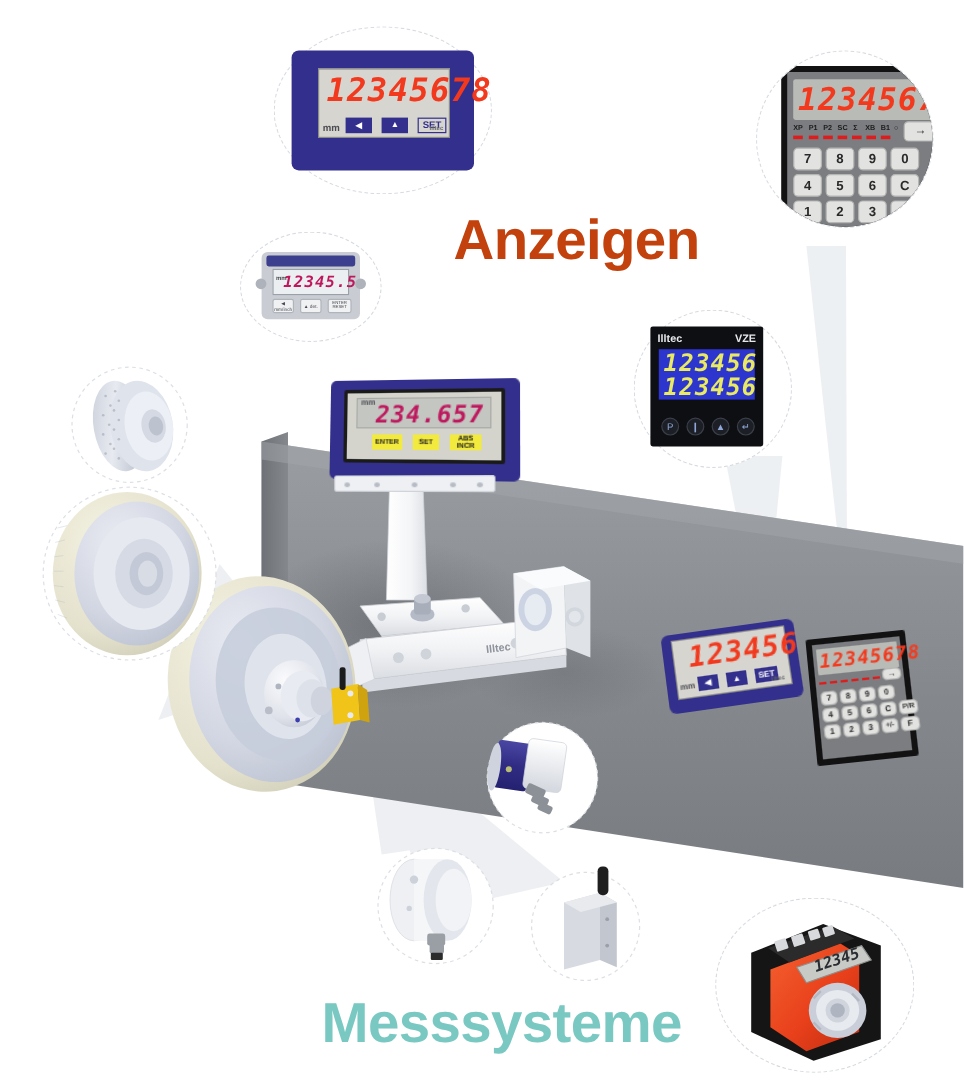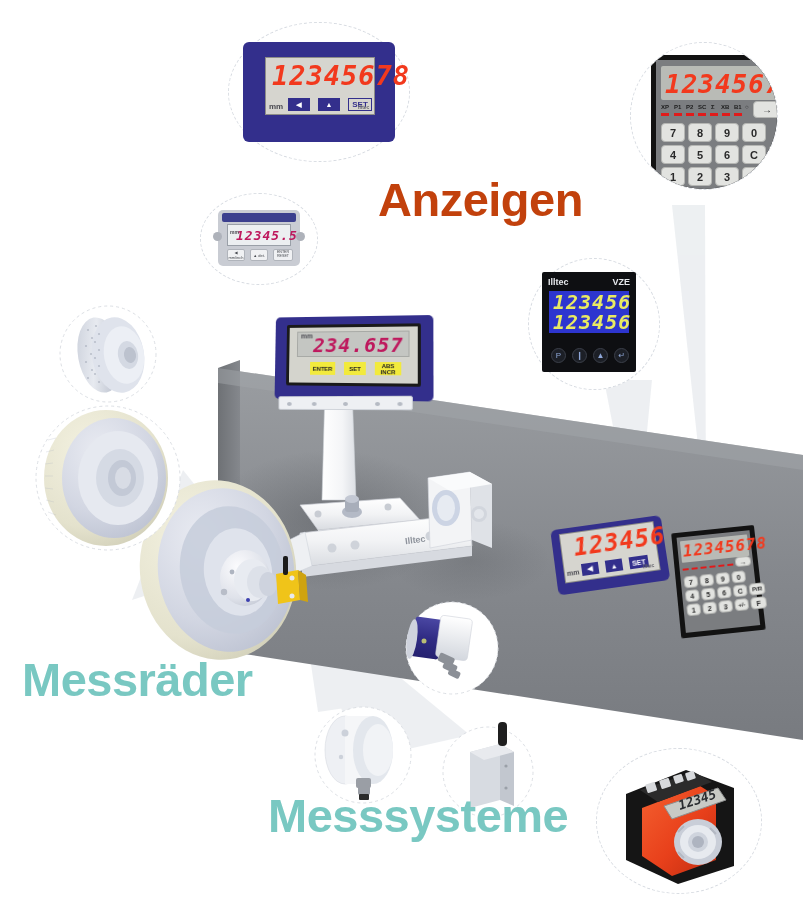--- a/index.html
+++ b/index.html
@@ -19,21 +19,21 @@
   
   .headline {
     font-weight: bold;
     letter-spacing: -0.5px;
     white-space: nowrap;
     line-height: 1;
     user-select: none;
   }
   #hl-anzeigen   { left: 378px; top: 176px; font-size: 47px; }
   #hl-messraeder { left: 22px;  top: 656px; font-size: 47px; }
-  #hl-messsysteme{ left: 268px; top: 792px; font-size: 47px; }
+  #hl-messsysteme{ left: 268px; top: 828px; font-size: 47px; }
 
   
   .callout {
     border-radius: 50%;
     border: 1px dashed #d8dce2;
     background: #ffffff;
     overflow: hidden;
   }
   .callout.clip { overflow: hidden; }
 
@@ -331,21 +331,20 @@
       <polygon points="470,752 500,744 500,800 470,808" fill="#d7dbe1"></polygon>
       <polygon points="500,744 514,752 514,806 500,800" fill="#c2c7cf"></polygon>
       <polygon points="470,752 500,744 514,752 484,760" fill="#e8eaee"></polygon>
       <rect x="498" y="722" width="9" height="24" rx="4" fill="#1f1f1f"></rect>
       <circle cx="506" cy="766" r="1.6" fill="#9aa0a8"></circle>
       <circle cx="506" cy="788" r="1.6" fill="#9aa0a8"></circle>
     </g>
   </svg>
 
   <div class="abs headline" id="hl-anzeigen" style="color:#c2410c">Anzeigen</div>
-  <div class="abs headline" id="hl-messraeder" style="color:#79c8c2">Messräder</div>
   <div class="abs headline" id="hl-messsysteme" style="color:#79c8c2">Messsysteme</div>
 
   <div class="abs callout" style="left:228px; top:22px; width:182px; height:140px;"></div>
 
   <div class="abs pdisp" style="left:243px; top:42px; width:152px; height:100px;">
     <div class="abs screen" style="left:22px; top:15px; width:110px; height:58px;">
       <div class="abs seg seg-red" style="left:6px; top:2px; font-size:27px;">12345678</div>
       <div class="abs unit" style="left:3px; top:44px; font-size:8px;">mm</div>
       <div class="abs btn-blue" style="left:22px; top:40px; width:22px; height:13px;">◀</div>
       <div class="abs btn-blue" style="left:52px; top:40px; width:22px; height:13px;">▲</div>

